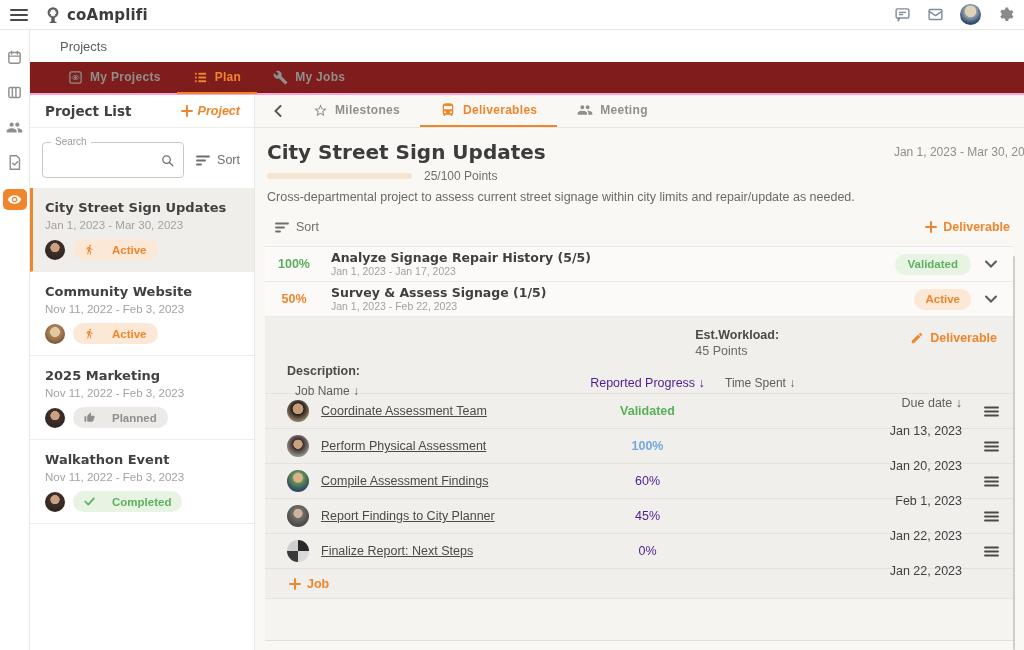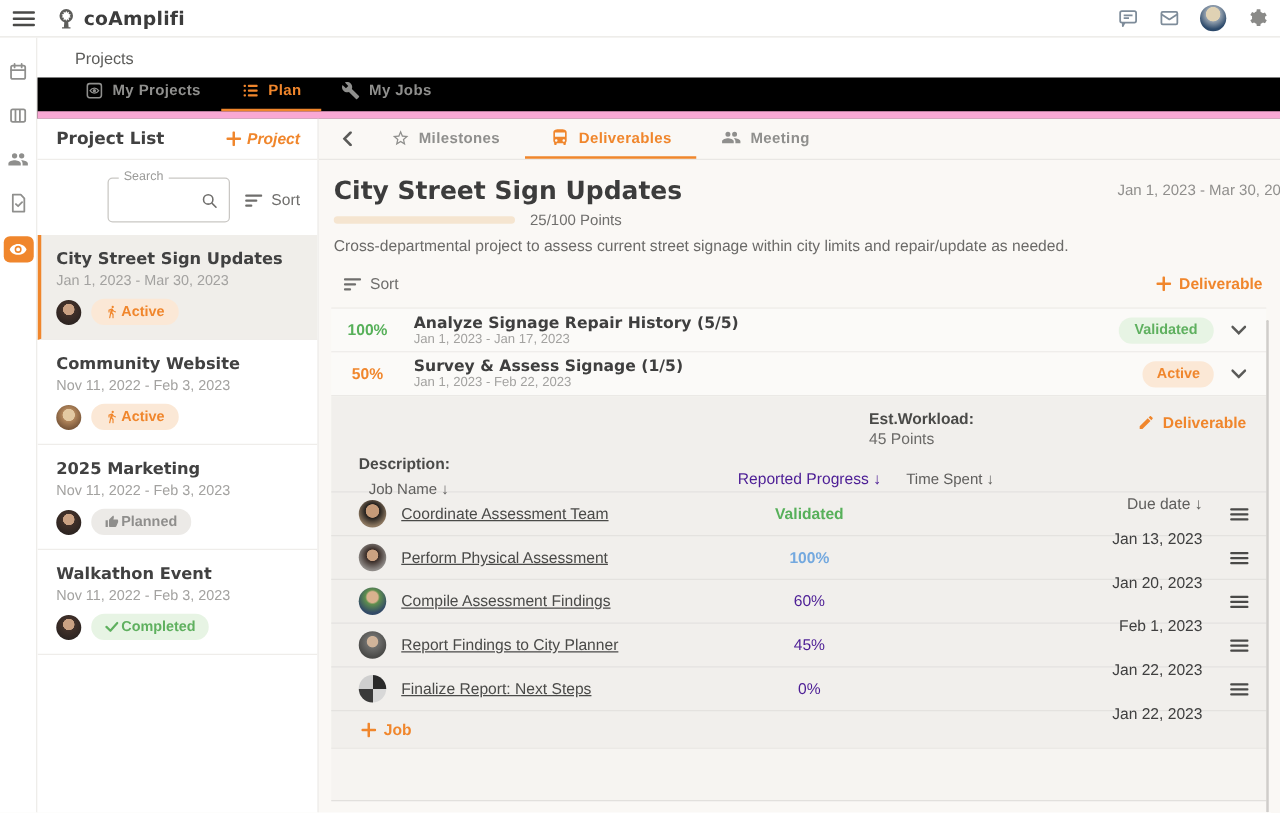--- a/index.html
+++ b/index.html
@@ -22,49 +22,49 @@
   .rail { position:absolute; top:30px; left:0; width:30px; bottom:0; background:#fff;
           border-right:1px solid #e9e7e4; display:flex; flex-direction:column; align-items:center; padding-top:19px; gap:18px; }
   .rail-item { width:17px; height:17px; }
   .rail-item.active-wrap { width:24px; height:21px; background:#f0862c; border-radius:5px;
           display:flex; align-items:center; justify-content:center; }
 
   
   .region { position:absolute; top:30px; left:30px; right:0; bottom:0; }
   .crumb-row { height:32px; display:flex; align-items:center; padding-left:30px; background:#fff; }
   .crumb { font-size:13px; color:#5d5d5b; }
-  .maintabs { height:33px; display:flex; align-items:flex-end; padding-left:22px; background:#000000;
-              border-bottom:6px solid #f9a8d4; }
+  .maintabs { height:33px; display:flex; align-items:flex-start; padding-left:22px; background:#7f1d1d;
+              border-bottom:2px solid #f9a8d4; }
   .mtab { height:32px; display:flex; align-items:center; gap:7px; padding:0 16px; font-size:12px;
           color:#8f8f8d; font-weight:bold; letter-spacing:.3px; cursor:pointer; border-bottom:2px solid transparent; }
   .mtab.active { color:#f0862c; border-bottom-color:#f0862c; }
 
   .lower { position:absolute; top:65px; left:0; right:0; bottom:0; display:flex; }
 
   
   .plist { width:225px; background:#fff; border-right:1px solid #e9e7e4; display:flex; flex-direction:column; }
   .plist-head { height:33px; display:flex; align-items:center; justify-content:space-between;
                 padding:0 14px 0 15px; border-bottom:1px solid #efedea; }
   .plist-title { font-size:13.5px; font-weight:bold; color:#414141; font-family:"DejaVu Sans", sans-serif; }
   .add-btn { display:flex; align-items:center; gap:5px; color:#f0862c; font-size:12.5px; font-weight:bold; cursor:pointer;font-style:italic; }
   .search-row { display:flex; align-items:center; padding:14px 12px 10px 12px; gap:10px; }
-  .search-box { position:relative; flex:1; height:36px; border:1px solid #c9c7c4; border-radius:4px; background:#fff;margin-left:44px; }
+  .search-box { position:relative; flex:1; height:36px; border:1px solid #c9c7c4; border-radius:4px; background:#fff; }
   .search-label { position:absolute; top:-7px; left:8px; font-size:10px; color:#9b9b99; background:#fff; padding:0 4px; }
   .search-input { width:100%; height:100%; border:none; outline:none; background:transparent;
                   padding:0 30px 0 10px; font-size:12px; color:#3f3f3f; }
   .search-ico { position:absolute; right:8px; top:10px; }
   .sort-btn { display:flex; align-items:center; gap:7px; color:#6f6e6c; font-size:12.5px; cursor:pointer; padding:4px 2px; }
   .pitems { flex:1; overflow:hidden; }
   .pitem { padding:12px 14px 11px 15px; border-bottom:1px solid #efedea; cursor:pointer; }
   .pitem.selected { background:#f0eeea; border-left:3px solid #f0862c; padding-left:12px; }
   .pitem-name { font-size:13px; font-weight:bold; color:#414141; font-family:"DejaVu Sans", sans-serif; margin-bottom:4px; }
   .pitem-dates { font-size:11.5px; color:#a3a2a0; margin-bottom:8px; }
   .pitem-meta { display:flex; align-items:center; gap:8px; }
   .av { width:20px; height:20px; border-radius:50%; flex:0 0 auto; }
-  .badge { display:inline-flex; align-items:center; gap:2px; height:21px; padding:0 11px;
+  .badge { display:inline-flex; align-items:center; gap:17px; height:21px; padding:0 11px;
            border-radius:11px; font-size:11.5px; font-weight:bold; }
   .badge.active { background:#fbe8d6; color:#f0862c; }
   .badge.planned { background:#eceae7; color:#8f8e8c; }
   .badge.completed { background:#e7f4e4; color:#5fb05f; }
   .badge.validated { background:#e7f4e4; color:#5fb05f; padding:0 13px; }
 
   
   .av-dark   { background:radial-gradient(circle at 50% 38%, #caa183 28%, #413029 30%, #2e2522 70%); }
   .av-blonde { background:radial-gradient(circle at 50% 40%, #e3c9a2 30%, #b0845a 33%, #7d5a3c 70%); }
   .av-header { background:radial-gradient(circle at 50% 35%, #e0d2b4 32%, #93a0ae 35%, #2d4a6b 70%); }

